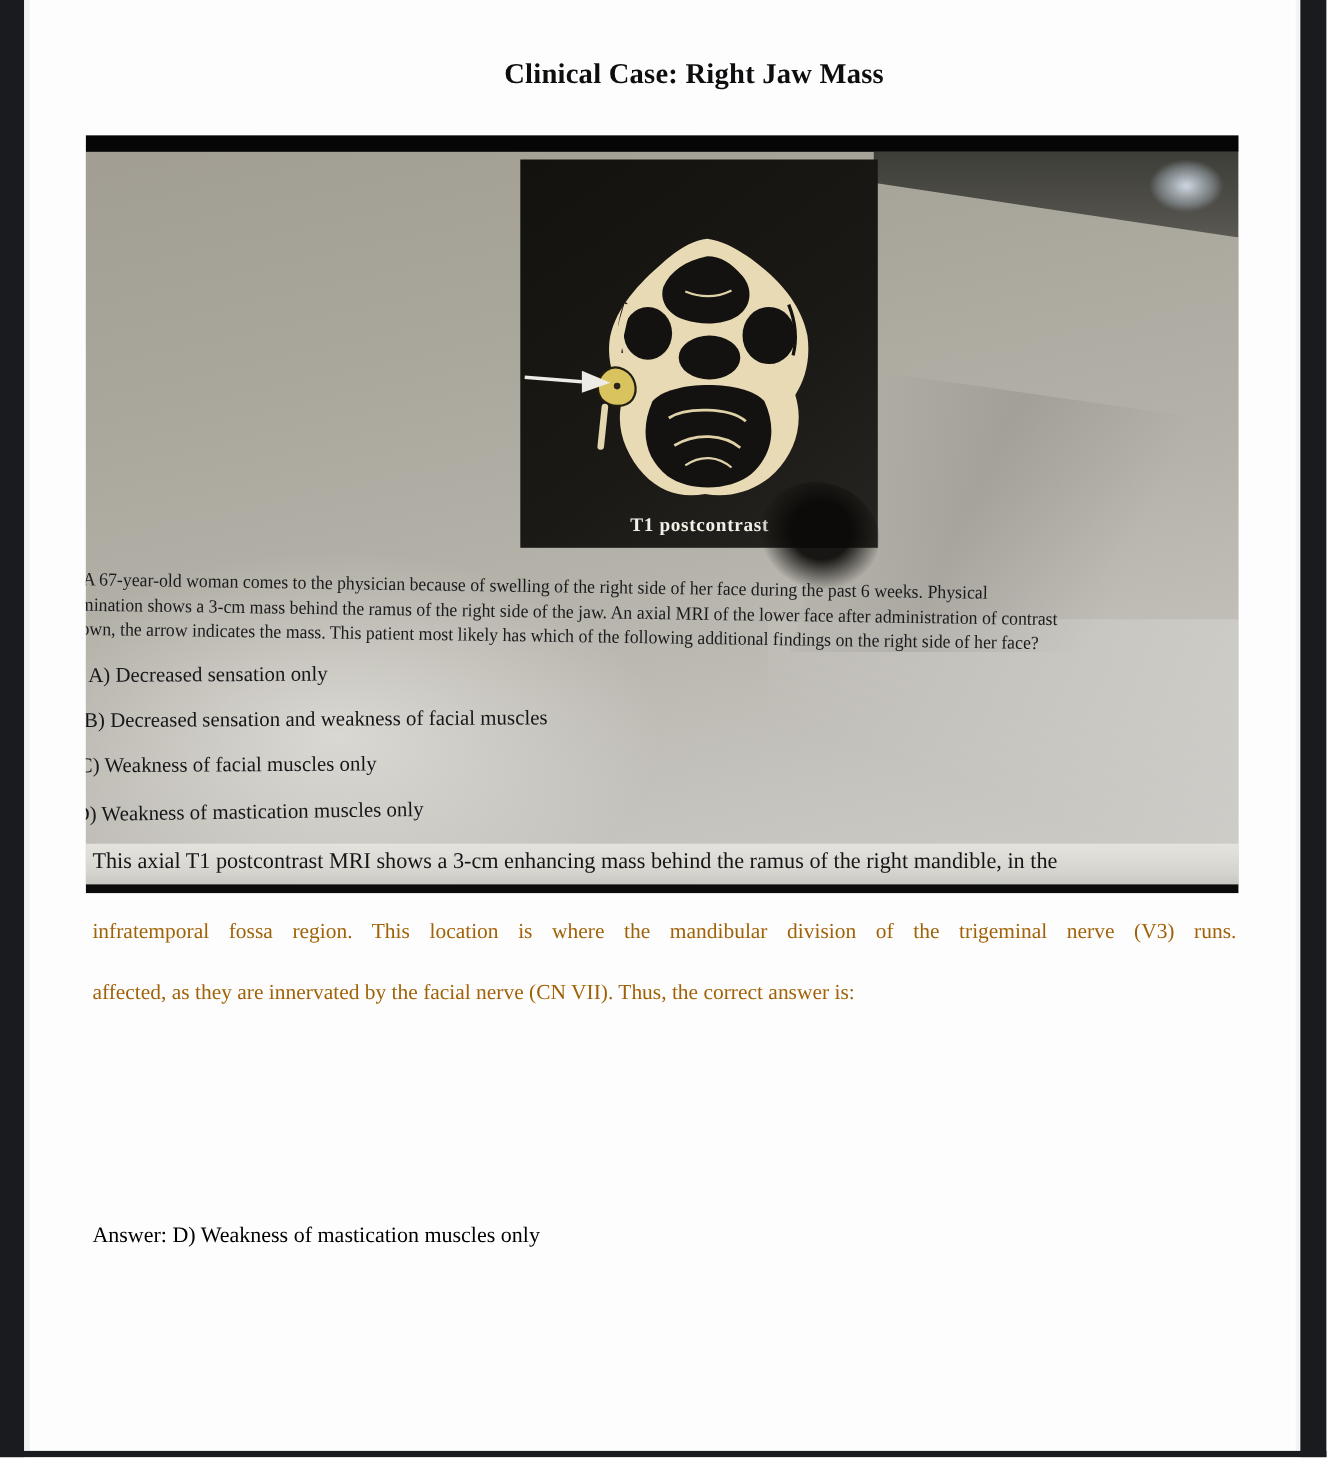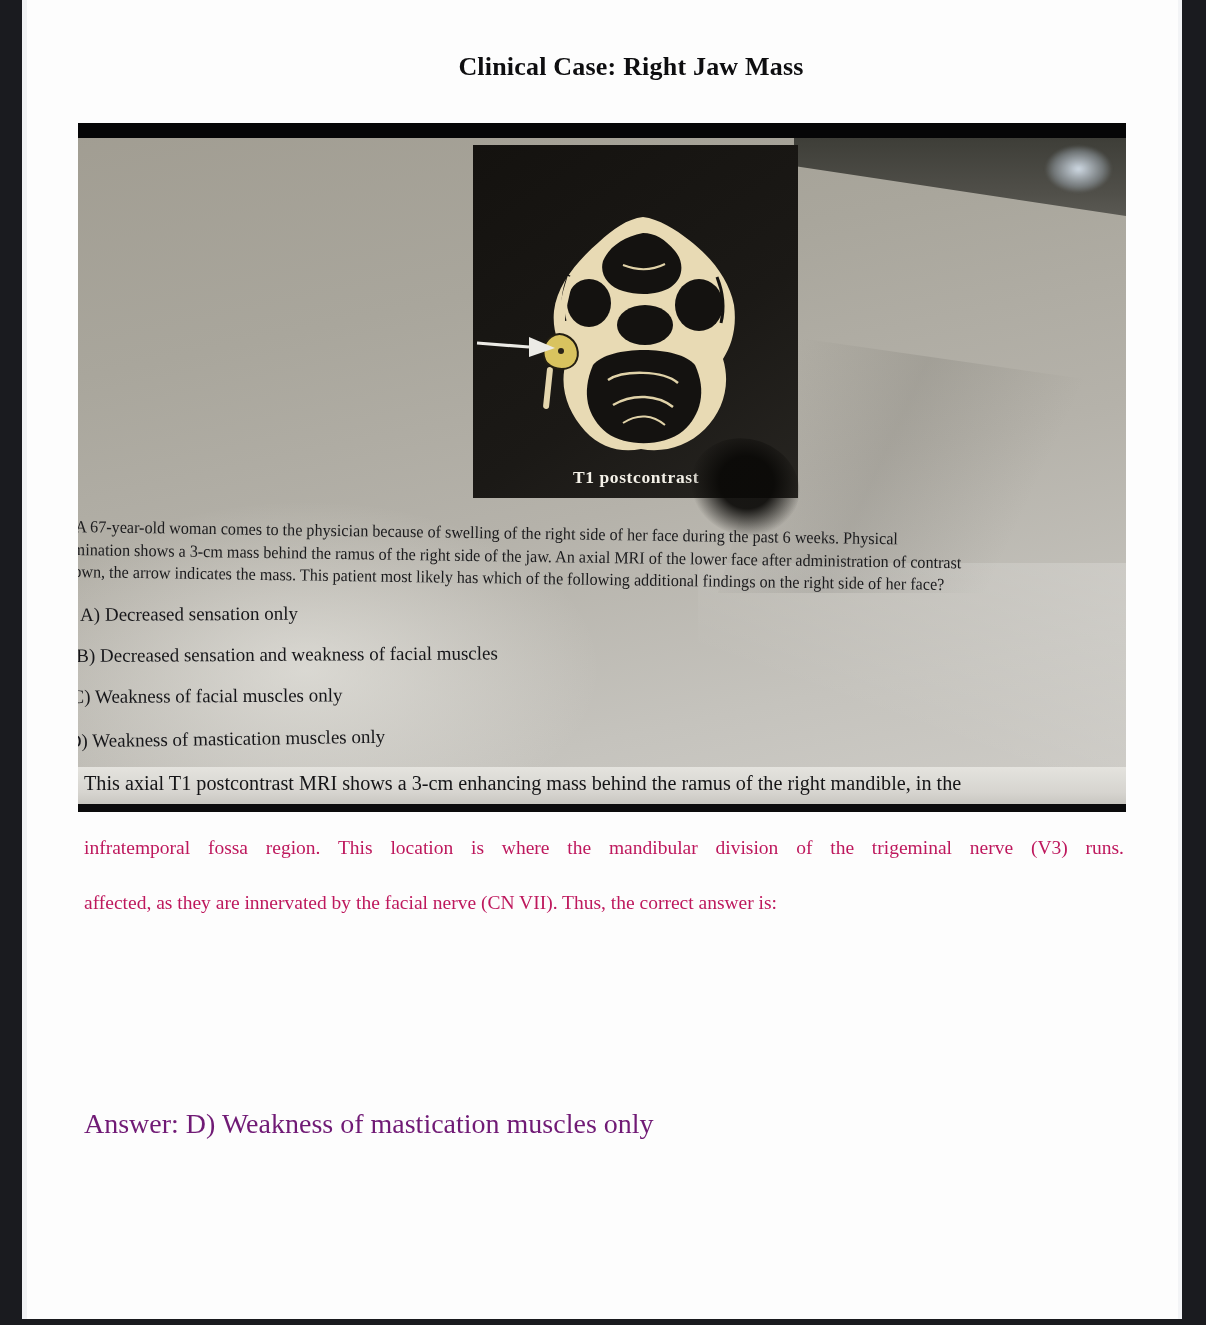--- a/index.html
+++ b/index.html
@@ -82,26 +82,26 @@
   .intro-strip{
     position:absolute;left:0;top:644px;width:1144px;height:37px;
     background:linear-gradient(180deg,#e4e3de 0%,#d6d4cf 70%,#c9c7c1 100%);
   }
   .intro-text{
     position:absolute;left:6px;top:5px;width:1040px;white-space:nowrap;
     font-size:20.5px;color:#151517;transform:scaleX(.985);transform-origin:0 0;
   }
 
   
-  .expl{position:absolute;left:84px;top:820px;width:1040px;font-size:19.5px;color:#be185d;}
+  .expl{position:absolute;left:84px;top:820px;width:1040px;font-size:19.5px;color:#a16207;}
   .expl-line{height:55px;line-height:55px;text-align:justify;text-align-last:justify;white-space:normal;}
   .expl-line.last{text-align:left;text-align-last:left;}
   .answer-line{
     position:absolute;left:84px;top:1096px;width:1040px;height:55px;line-height:55px;
-    font-size:28px;color:#701a75;
+    font-size:20px;color:#000000;
   }
 </style>
 </head>
 <body>
 
 <div id="screen">
 
   <div class="frame-left"></div>
   <div class="frame-left-sliver"></div>
   <div class="frame-right"></div>

